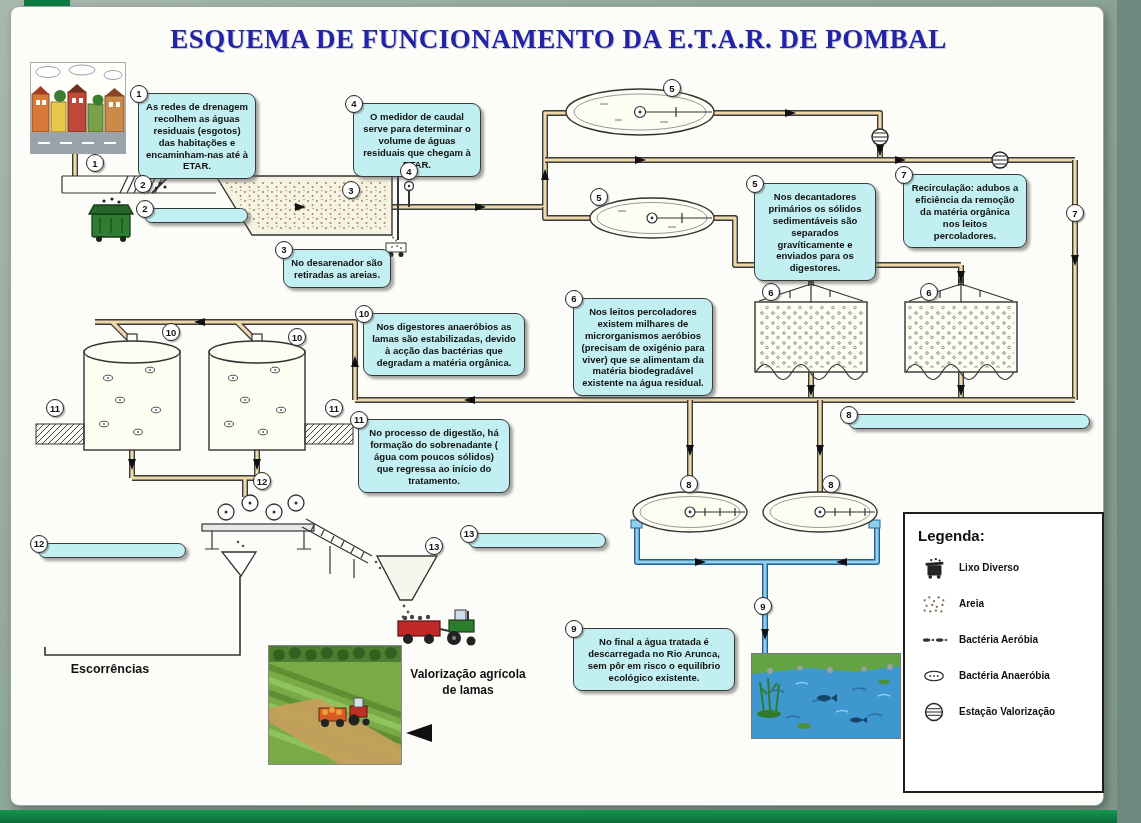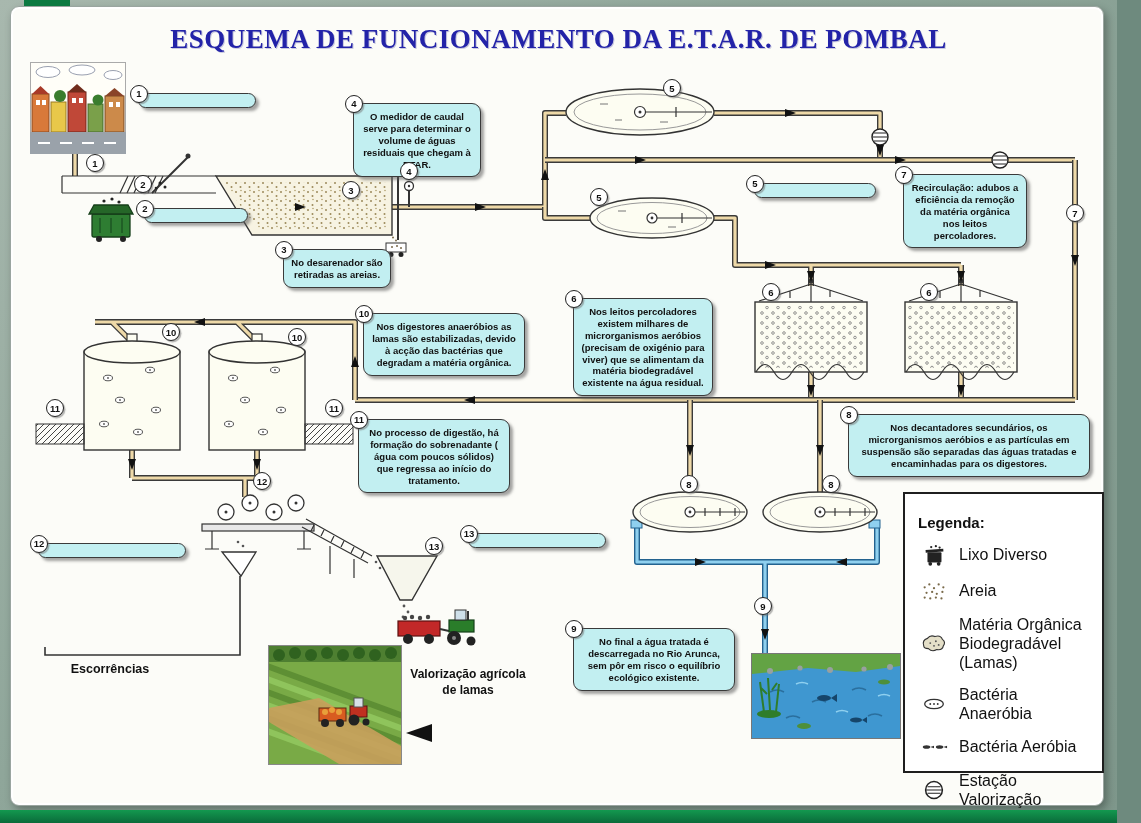--- a/index.html
+++ b/index.html
@@ -24,26 +24,26 @@
         border-radius:9px;box-shadow:3px 3px 3px rgba(90,90,90,.55);
         padding:7px 7px 6px;font-size:9.5px;font-weight:bold;line-height:1.25;
         color:#101010;text-align:center}
   .num,.marker{display:flex;align-items:center;justify-content:center;
         width:18px;height:18px;background:#fff;border:1.3px solid #222;border-radius:50%;
         font-size:9.5px;font-weight:bold;color:#111;
         box-shadow:1.5px 1.5px 1px rgba(110,110,110,.5)}
   .callout .num{position:absolute;left:-9px;top:-9px}
   .marker{position:absolute;z-index:30;transform:translate(-50%,-50%)}
 
-  .legend{position:absolute;left:903px;top:492px;width:201px;height:281px;z-index:25;
-        background:#ffffff;border:2px solid #1e1e1e;padding:20px 8px 8px 13px}
+  .legend{position:absolute;left:903px;top:512px;width:201px;height:281px;z-index:25;
+        background:#ffffff;border:2px solid #1e1e1e;padding:13px 8px 8px 13px}
   .legend h2{font-size:15px;font-weight:bold;margin-bottom:12px;color:#111}
   .legend-item{display:flex;align-items:center;gap:9px;margin-bottom:12px}
   .legend-item .licon{flex:0 0 32px;display:flex;justify-content:center}
-  .legend-item .llabel{font-size:16px;font-weight:normal;line-height:1.2;color:#111}
+  .legend-item .llabel{font-size:10px;font-weight:bold;line-height:1.2;color:#111}
 
   .text-label{position:absolute;z-index:22;font-weight:bold;color:#111;text-align:center}
   .escorrencias{left:30px;top:662px;width:160px;font-size:12.5px}
   .valorizacao{left:404px;top:666px;width:128px;font-size:12px;line-height:1.35}
 
   
   .pipe-o{stroke:#3a3a3a;stroke-width:6;fill:none;stroke-linejoin:round}
   .pipe-i{stroke:#eed9a8;stroke-width:3.2;fill:none;stroke-linejoin:round}
   .bpipe-o{stroke:#23628f;stroke-width:6;fill:none;stroke-linejoin:round}
   .bpipe-i{stroke:#8fd0ef;stroke-width:3.2;fill:none;stroke-linejoin:round}
@@ -455,46 +455,47 @@
         <ellipse cx="104" cy="66" rx="6" ry="2.6"></ellipse>
           <polygon points="110,66 115,63 115,69"></polygon>
       </g>
       <ellipse cx="52" cy="72" rx="7" ry="3" fill="#4e8f3a"></ellipse>
       <ellipse cx="132" cy="28" rx="6" ry="2.6" fill="#4e8f3a"></ellipse>
     </svg>
   </div>
 
   <div class="callout" style="left:138px;top:93px;width:118px">
     <span class="num">1</span>
+    <span>As redes de drenagem recolhem as águas residuais (esgotos) das habitações e encaminham-nas até à ETAR.</span>
   </div>
   <div class="callout" style="left:144px;top:208px;width:104px">
     <span class="num">2</span>
   </div>
   <div class="callout" style="left:283px;top:249px;width:108px">
     <span class="num">3</span>
     <span>No desarenador são retiradas as areias.</span>
   </div>
   <div class="callout" style="left:353px;top:103px;width:128px">
     <span class="num">4</span>
     <span>O medidor de caudal serve para determinar o volume de águas residuais que chegam à ETAR.</span>
   </div>
   <div class="callout" style="left:754px;top:183px;width:122px">
     <span class="num">5</span>
+    <span>Nos decantadores primários os sólidos sedimentáveis são separados gravíticamente e enviados para os digestores.</span>
   </div>
   <div class="callout" style="left:573px;top:298px;width:140px">
     <span class="num">6</span>
     <span>Nos leitos percoladores existem milhares de microrganismos aeróbios (precisam de oxigénio para viver) que se alimentam da matéria biodegradável existente na água residual.</span>
   </div>
   <div class="callout" style="left:903px;top:174px;width:124px">
     <span class="num">7</span>
     <span>Recirculação: adubos a eficiência da remoção da matéria orgânica nos leitos percoladores.</span>
   </div>
   <div class="callout" style="left:848px;top:414px;width:242px">
     <span class="num">8</span>
-    <span>Nos decantadores secundários, os microrganismos aeróbios e as partículas em suspensão são separadas das águas tratadas e encaminhadas para os digestores.</span>
   </div>
   <div class="callout" style="left:573px;top:628px;width:162px">
     <span class="num">9</span>
     <span>No final a água tratada é descarregada no Rio Arunca, sem pôr em risco o equilíbrio ecológico existente.</span>
   </div>
   <div class="callout" style="left:363px;top:313px;width:162px">
     <span class="num">10</span>
     <span>Nos digestores anaeróbios as lamas são estabilizadas, devido à acção das bactérias que degradam a matéria orgânica.</span>
   </div>
   <div class="callout" style="left:358px;top:419px;width:152px">
@@ -561,62 +562,50 @@
           <circle cx="5" cy="19" r="1.2"></circle>
               <circle cx="11" cy="20" r="1.2"></circle>
               <circle cx="17" cy="19" r="1.2"></circle>
               <circle cx="23" cy="20" r="1.2"></circle>
         </g>
           </svg>
       </span>
       <span class="llabel">Areia</span>
     </div>
 
-    <div class="legend-item">
-      <span class="licon">
-        <svg width="28" height="24" viewBox="0 0 30 24">
-          <path d="M4,14 q-2,-6 4,-8 q3,-4 8,-2 q6,-2 8,3 q4,3 1,7 q-1,5 -7,4 q-5,3 -9,-1 q-5,0 -5,-3 z" fill="#e4dfc8" stroke="#333" stroke-width="1.2"></path>
-          <circle cx="11" cy="11" r="1" fill="#555"></circle>
-            <circle cx="17" cy="9" r="1" fill="#555"></circle>
-            <circle cx="15" cy="14" r="1" fill="#555"></circle>
-            <circle cx="20" cy="13" r="1" fill="#555"></circle>
-        </svg>
-      </span>
-      <span class="llabel">Matéria Orgânica Biodegradável (Lamas)</span>
-    </div>
-
-    <div class="legend-item">
-      <span class="licon">
-        <svg width="28" height="24" viewBox="0 0 30 24">
-          <ellipse cx="15" cy="12" rx="10" ry="5" fill="#fff" stroke="#333" stroke-width="1.4"></ellipse>
-          <circle cx="11" cy="12" r="1" fill="#333"></circle>
-            <circle cx="15" cy="12" r="1" fill="#333"></circle>
-            <circle cx="19" cy="12" r="1" fill="#333"></circle>
-        </svg>
-      </span>
-      <span class="llabel">Bactéria Anaeróbia</span>
-    </div>
 
     <div class="legend-item">
       <span class="licon">
         <svg width="28" height="24" viewBox="0 0 30 24">
             <g fill="#333">
           <ellipse cx="7" cy="12" rx="4" ry="1.9"></ellipse>
               <path d="M11,12 l4,-1.4 l0,2.8 z"></path>
           <ellipse cx="21" cy="12" rx="4" ry="1.9"></ellipse>
               <path d="M25,12 l4,-1.4 l0,2.8 z"></path>
         </g>
           </svg>
       </span>
       <span class="llabel">Bactéria Aeróbia</span>
     </div>
 
     <div class="legend-item">
       <span class="licon">
         <svg width="28" height="24" viewBox="0 0 30 24">
+          <ellipse cx="15" cy="12" rx="10" ry="5" fill="#fff" stroke="#333" stroke-width="1.4"></ellipse>
+          <circle cx="11" cy="12" r="1" fill="#333"></circle>
+            <circle cx="15" cy="12" r="1" fill="#333"></circle>
+            <circle cx="19" cy="12" r="1" fill="#333"></circle>
+        </svg>
+      </span>
+      <span class="llabel">Bactéria Anaeróbia</span>
+    </div>
+
+    <div class="legend-item">
+      <span class="licon">
+        <svg width="28" height="24" viewBox="0 0 30 24">
           <circle cx="15" cy="12" r="9" fill="#fff" stroke="#222" stroke-width="1.6"></circle>
           <path d="M8,8.5 L22,8.5 M6.5,12 L23.5,12 M8,15.5 L22,15.5" stroke="#222" stroke-width="1.3"></path>
         </svg>
       </span>
       <span class="llabel">Estação Valorização</span>
     </div>
   </div>
 
   <div class="text-label escorrencias">Escorrências</div>
   <div class="text-label valorizacao">Valorização agrícola de lamas</div>

